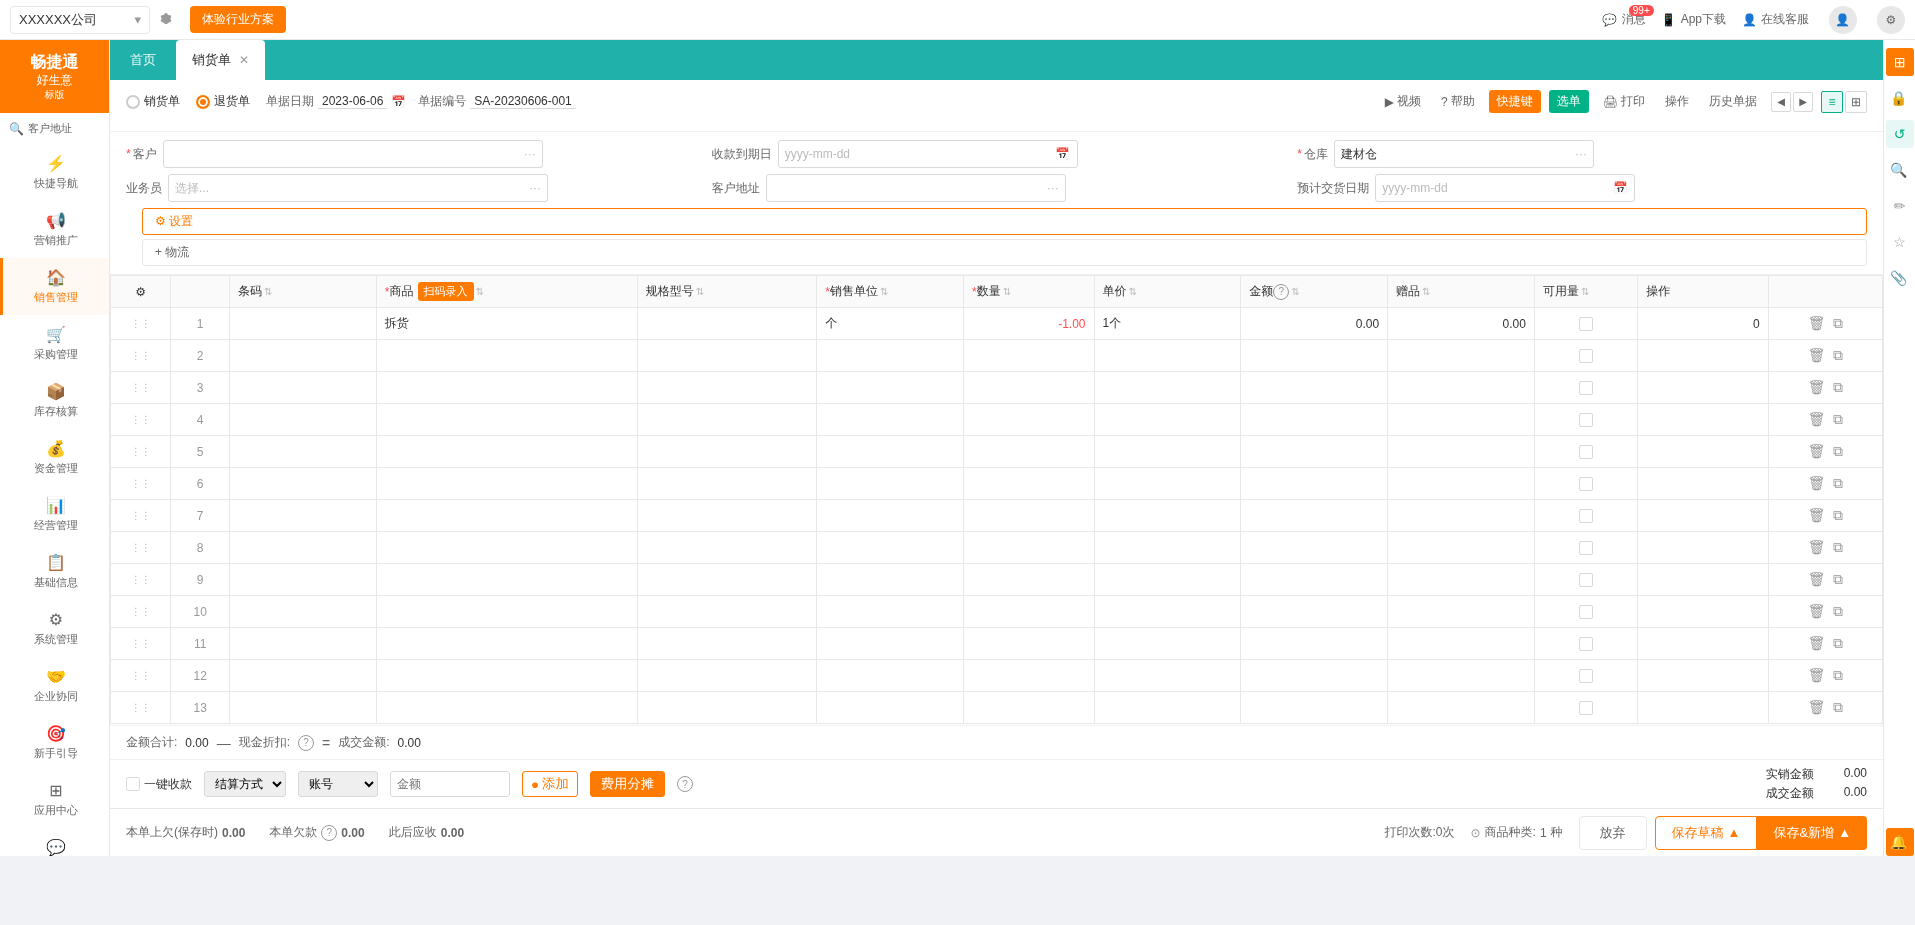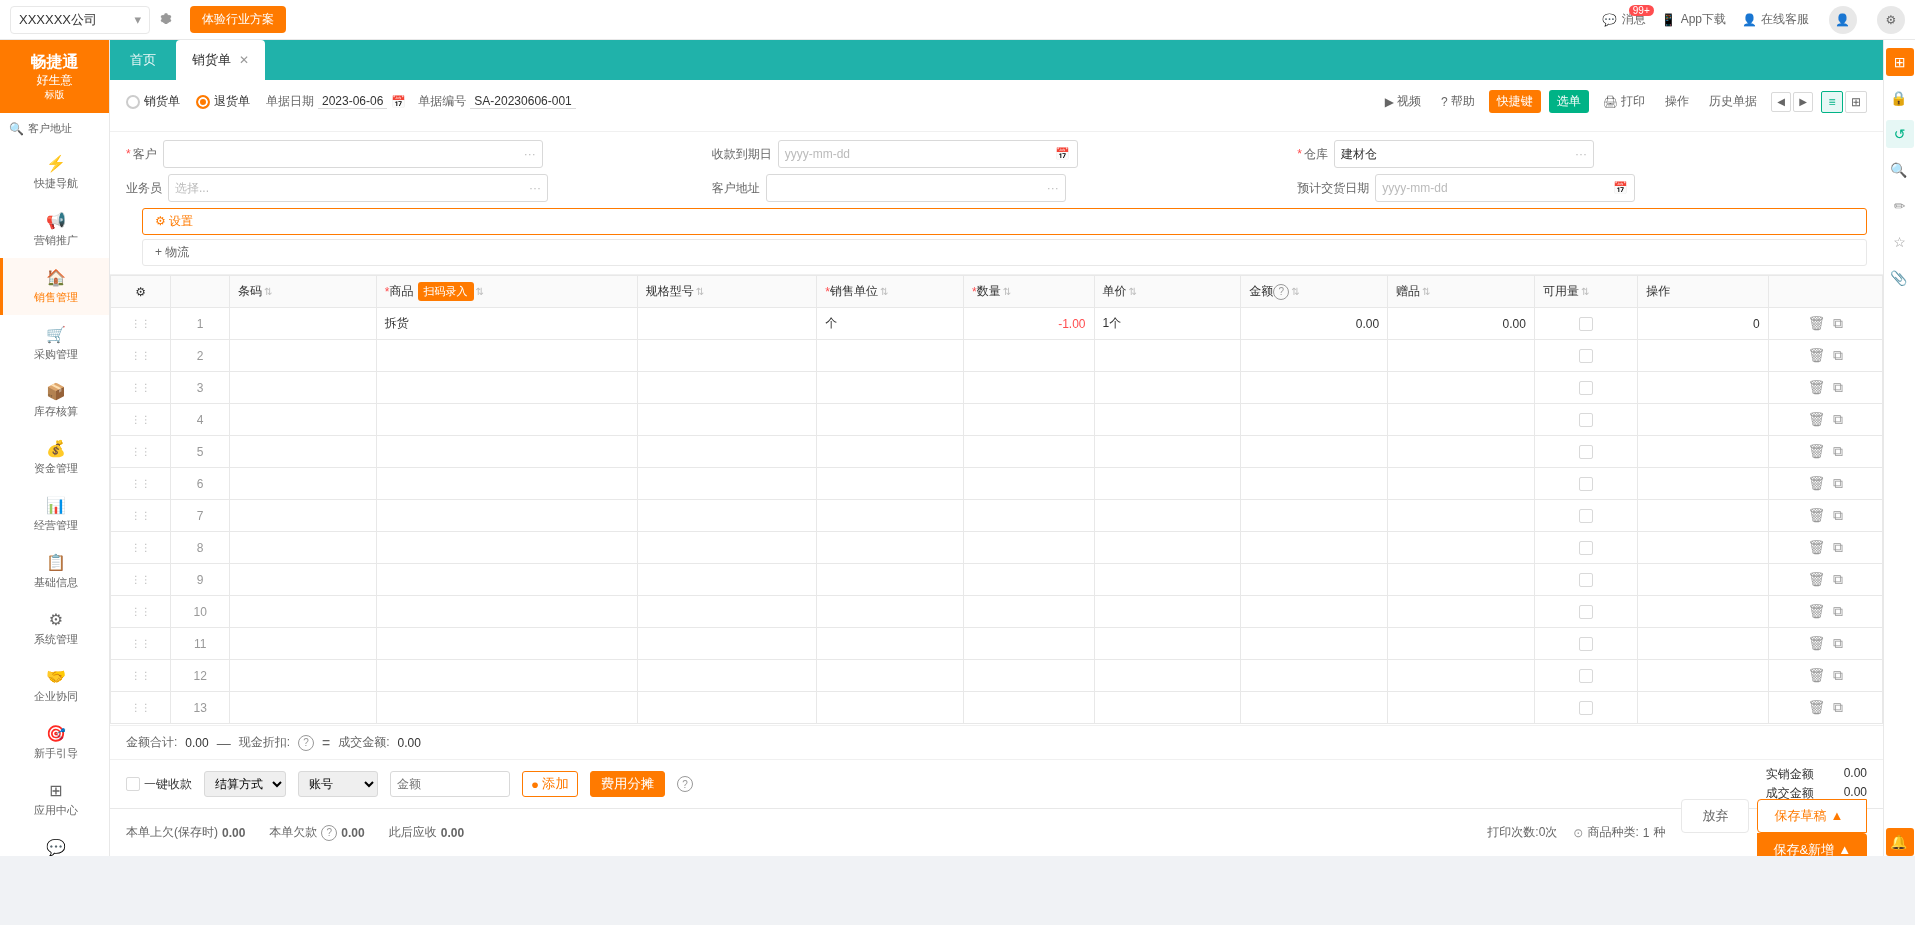--- a/index.html
+++ b/index.html
@@ -109,21 +109,21 @@
     .footer-bar { height: 48px; background: #fff; border-top: 1px solid #e8e8e8; display: flex; align-items: center; padding: 0 16px; flex-shrink: 0; }
     .footer-stats { display: flex; gap: 24px; font-size: 12px; color: #666; }
     .footer-stats .stat-item { display: flex; align-items: center; gap: 4px; }
     .footer-right { margin-left: auto; display: flex; align-items: center; gap: 16px; }
     .print-info { font-size: 12px; color: #666; }
     .product-kind { font-size: 12px; color: #666; display: flex; align-items: center; gap: 4px; }
     .footer-btns { display: flex; gap: 8px; }
     .btn-discard { height: 34px; padding: 0 20px; border: 1px solid #e8e8e8; background: #fff; border-radius: 4px; cursor: pointer; font-size: 13px; color: #666; }
     .btn-save-draft { height: 34px; padding: 0 16px; border: 1px solid #ff7a00; background: #fff; color: #ff7a00; border-radius: 4px 0 0 4px; cursor: pointer; font-size: 13px; display: flex; align-items: center; gap: 4px; }
     .btn-save-new { height: 34px; padding: 0 16px; background: #ff7a00; color: #fff; border: none; border-radius: 0 4px 4px 0; cursor: pointer; font-size: 13px; display: flex; align-items: center; gap: 4px; }
-    .btn-save-group { display: flex; flex-direction: column; }
+    .btn-save-group { display: flex; }
     .help-icon { width: 16px; height: 16px; border-radius: 50%; border: 1px solid #999; display: inline-flex; align-items: center; justify-content: center; font-size: 10px; color: #999; cursor: pointer; }
 
     
     .right-side-panel { width: 32px; background: #fff; border-left: 1px solid #e8e8e8; display: flex; flex-direction: column; align-items: center; padding-top: 8px; gap: 8px; flex-shrink: 0; }
     .rsp-icon { width: 28px; height: 28px; display: flex; align-items: center; justify-content: center; cursor: pointer; color: #999; font-size: 14px; border-radius: 3px; }
     .rsp-icon.active-orange { background: #ff7a00; color: #fff; border-radius: 3px; }
     .rsp-icon.active-teal { background: #e6f7f5; color: #00b386; }
   </style>
 </head>
 <body>

